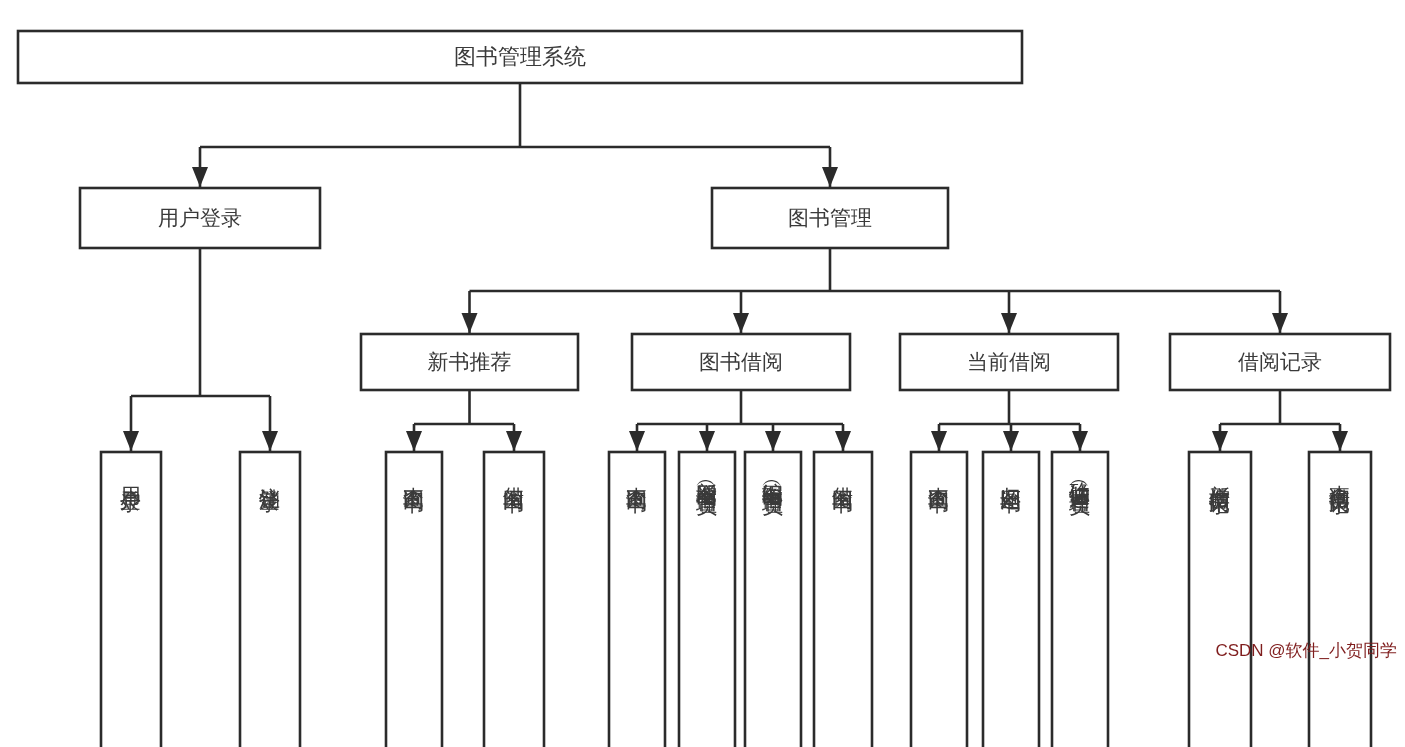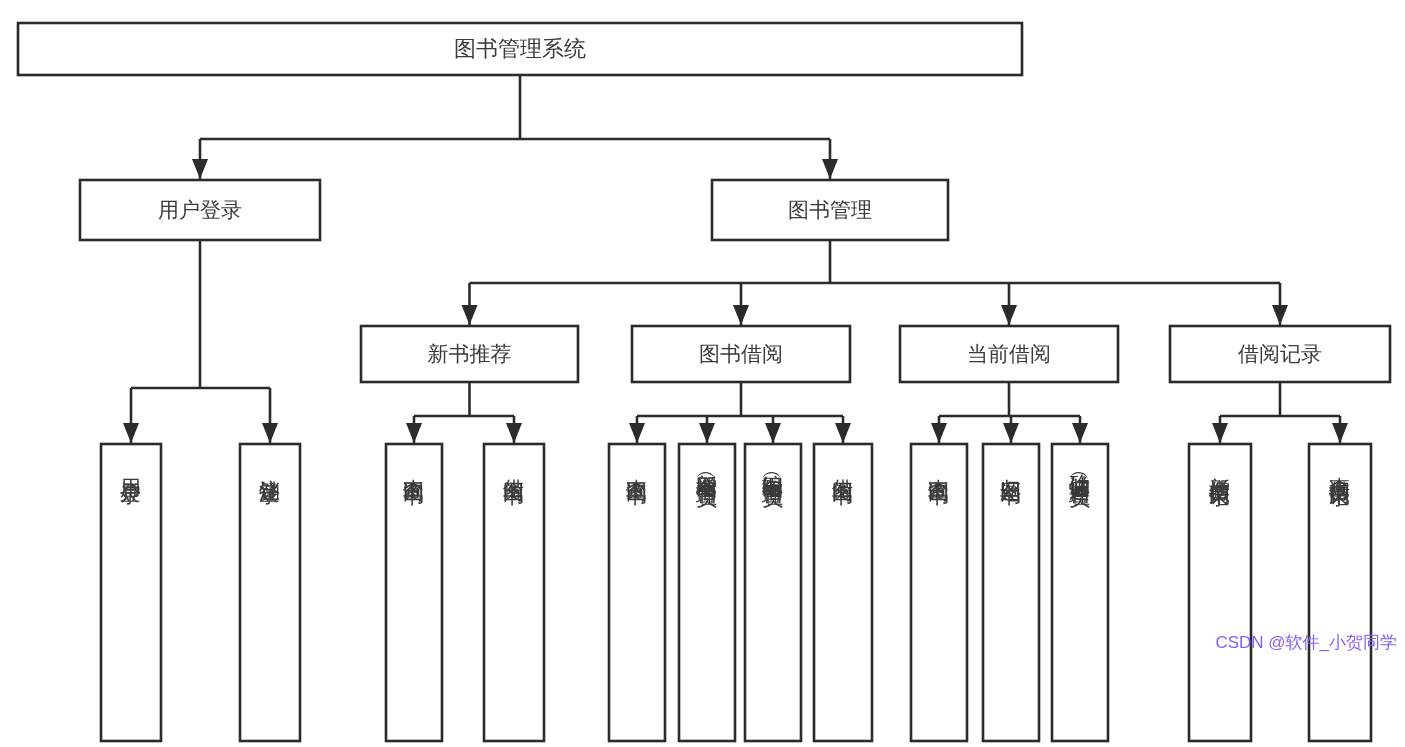--- a/index.html
+++ b/index.html
@@ -10,21 +10,21 @@
   body {
     width: 1405px;
     height: 747px;
     font-family: "Liberation Sans", "DejaVu Sans", sans-serif;
     overflow: hidden;
     position: relative;
   }
   #diagram-root {
     position: absolute;
     left: 0;
-    top: 8px;
+    top: 16px;
     width: 1405px;
     height: 652px;
   }
   svg.tree {
     display: block;
     width: 1405px;
     height: 747px;
   }
   .node-rect {
     fill: #ffffff;
@@ -58,21 +58,21 @@
   .arrow-head {
     fill: #2b2b2b;
     stroke: none;
   }
   .watermark {
     position: absolute;
     right: 8px;
     bottom: 6px;
     font-family: "Liberation Sans", "DejaVu Sans", sans-serif;
     font-size: 17px;
-    color: #8b5cf6;
+    color: #7f1d1d;
     white-space: nowrap;
     user-select: none;
   }
 </style>
 </head>
 <body>
 
 <div id="diagram-root">
   <svg class="tree" viewBox="0 0 1405 747">
     <g id="edges-layer">

